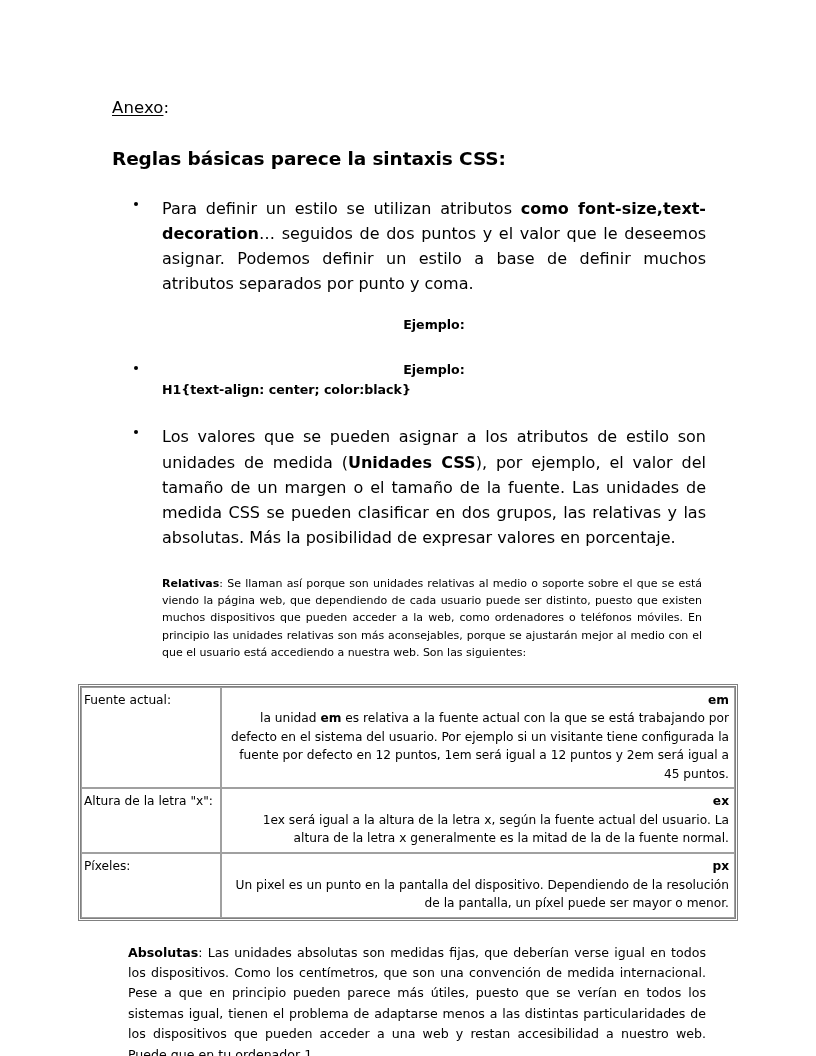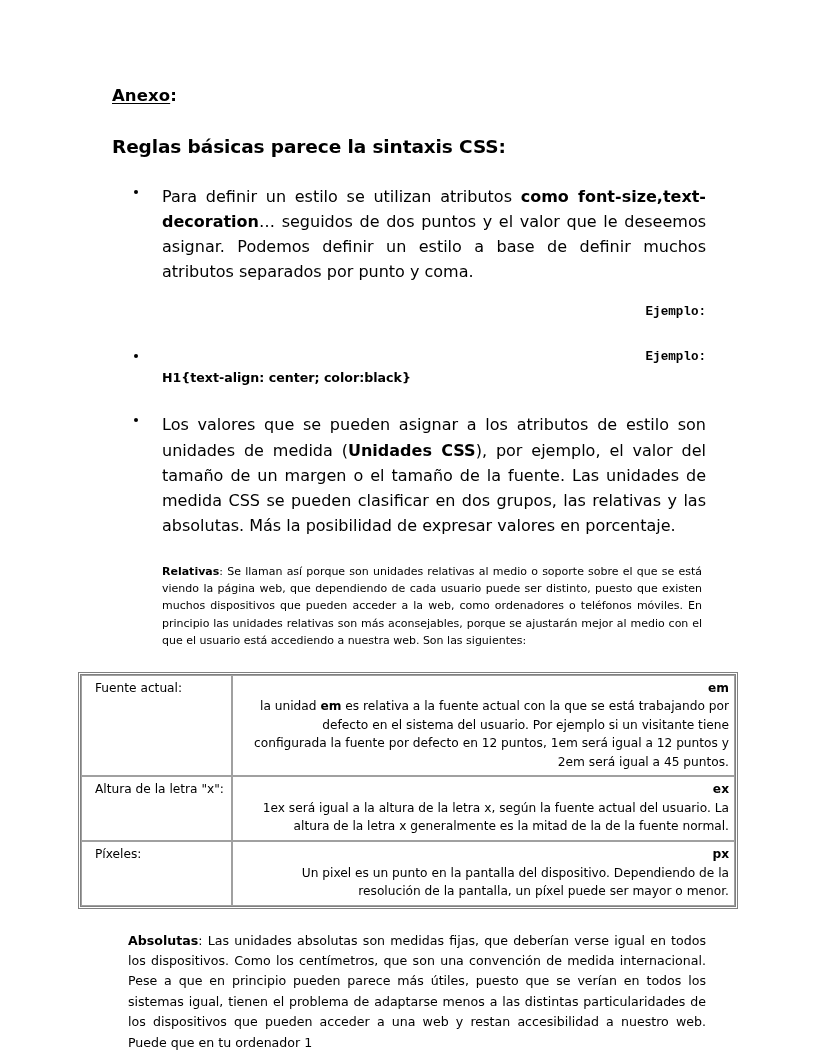--- a/index.html
+++ b/index.html
@@ -22,23 +22,23 @@
   .content {
     position: absolute;
     left: 112px;
     top: 86px;
     width: 594px;
   }
 
   
   .h-anexo {
     font-size: 16.5px;
-    font-weight: bold;
+    font-weight: normal;
     line-height: 1.25;
-    margin: 0 0 0 0;
+    margin: 12px 0 0 0;
     letter-spacing: 0.1px;
   }
   .h-anexo .u {
     text-decoration: underline;
     text-underline-offset: 2px;
   }
   .h-title {
     font-size: 18.5px;
     font-weight: bold;
     line-height: 1.3;
@@ -70,22 +70,21 @@
     font-size: 16px;
     line-height: 1.58;
     margin: 0;
     text-align: justify;
     text-justify: inter-word;
   }
   p.sub {
     font-size: 12.6px;
     line-height: 1.58;
     margin: 18px 0 0 0;
-    text-align: right;
-    font-family: Liberation Mono, monospace;
+    text-align: center;
   }
   p.sub2 {
     font-size: 12.6px;
     line-height: 1.58;
     margin: 0;
     text-align: left;
   }
   .b { font-weight: bold; }
 
   
@@ -108,21 +107,21 @@
   }
   table.units {
     border-collapse: separate;
     border-spacing: 0;
     width: 100%;
     border: 3px double #808080;
     background: #ffffff;
   }
   table.units td {
     border: 1px solid #a0a0a0;
-    padding: 3px 5px 4px 13px;
+    padding: 3px 5px 4px 2px;
     vertical-align: top;
     font-size: 12.2px;
     line-height: 1.52;
   }
   table.units td.label {
     width: 131px;
     white-space: nowrap;
   }
   table.units td.desc {
     text-align: right;

